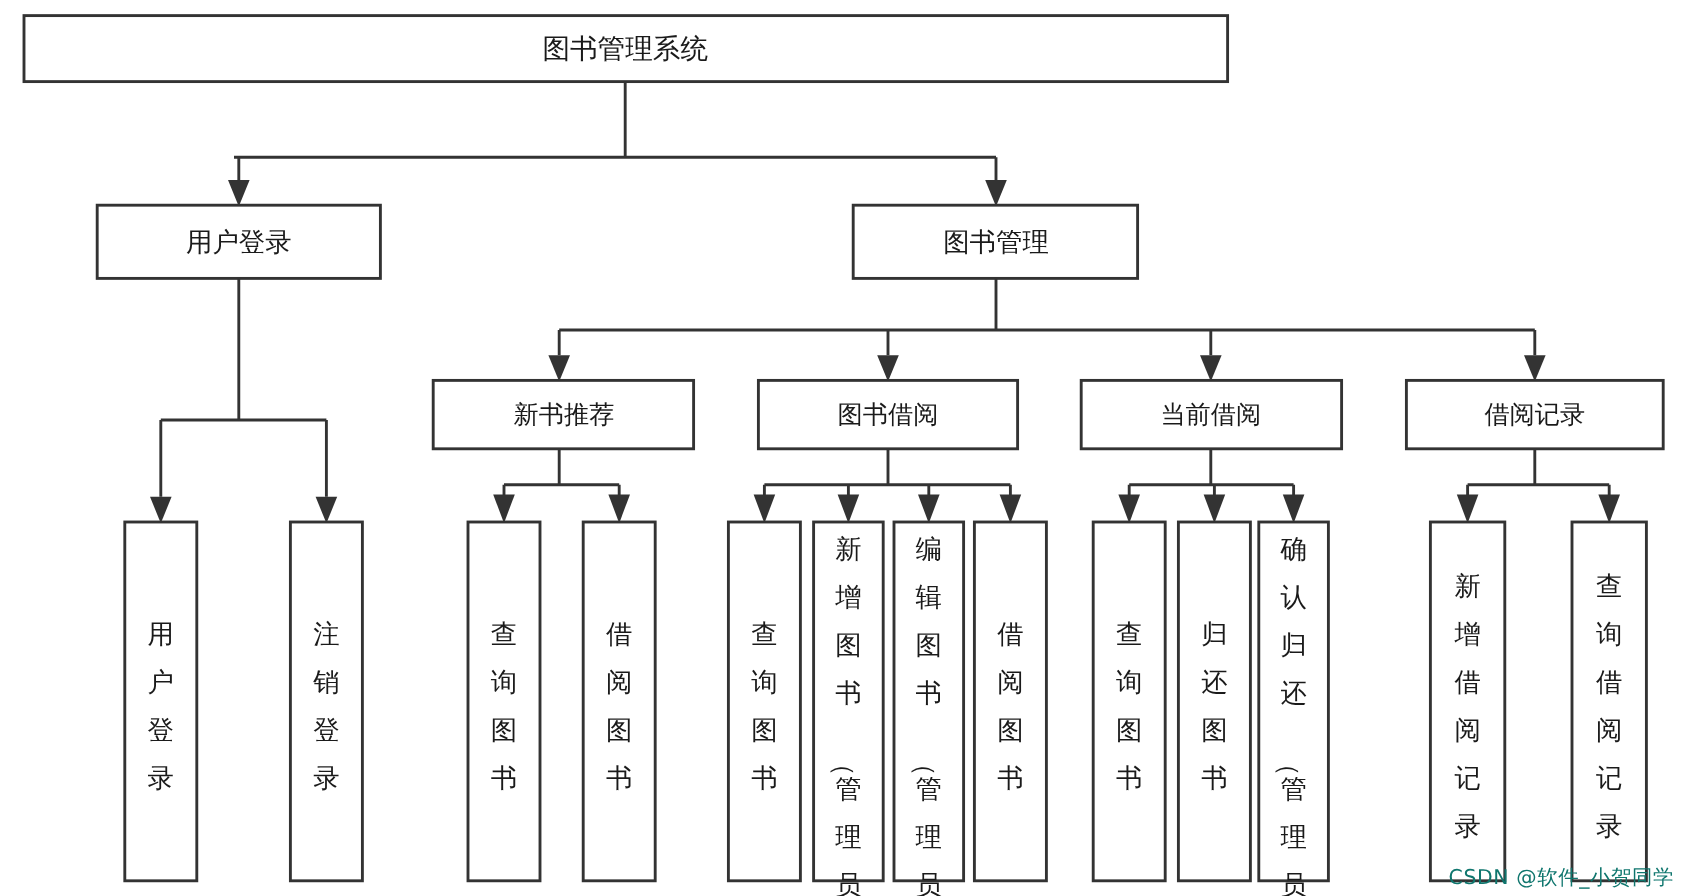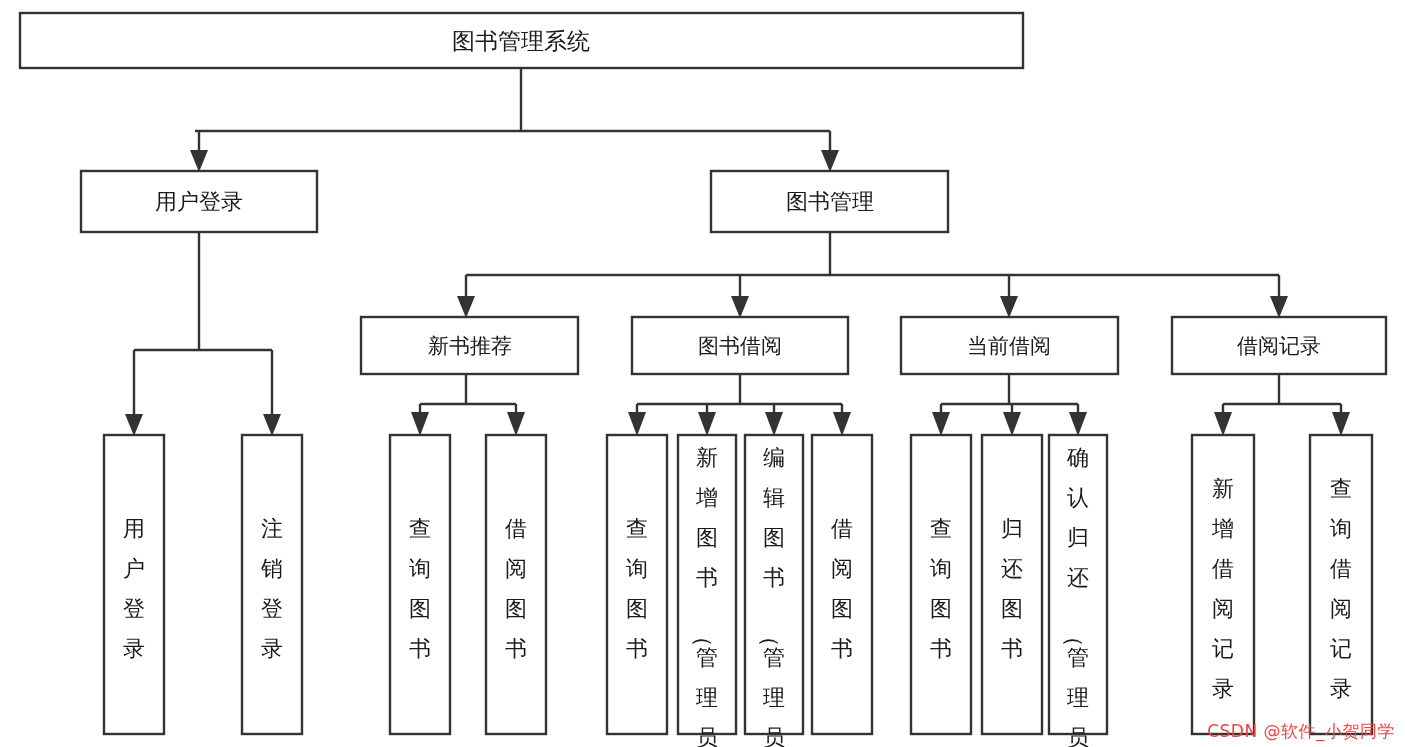--- a/index.html
+++ b/index.html
@@ -28,21 +28,21 @@
     text-anchor:middle;
   }
   .link{stroke:#333333;stroke-width:2.4;fill:none;}
   .arrow-head{fill:#333333;stroke:none;}
 
   .watermark{
     position:absolute;
     right:10px;bottom:4px;
     font-family:"DejaVu Sans","Liberation Sans",sans-serif;
     font-size:17px;
-    color:#ef4444;
+    color:#0f766e;
     letter-spacing:0.5px;
     white-space:nowrap;
     pointer-events:none;
     margin-top:32px;
   }
 </style>
 </head>
 <body>
 
 <div id="stage">

